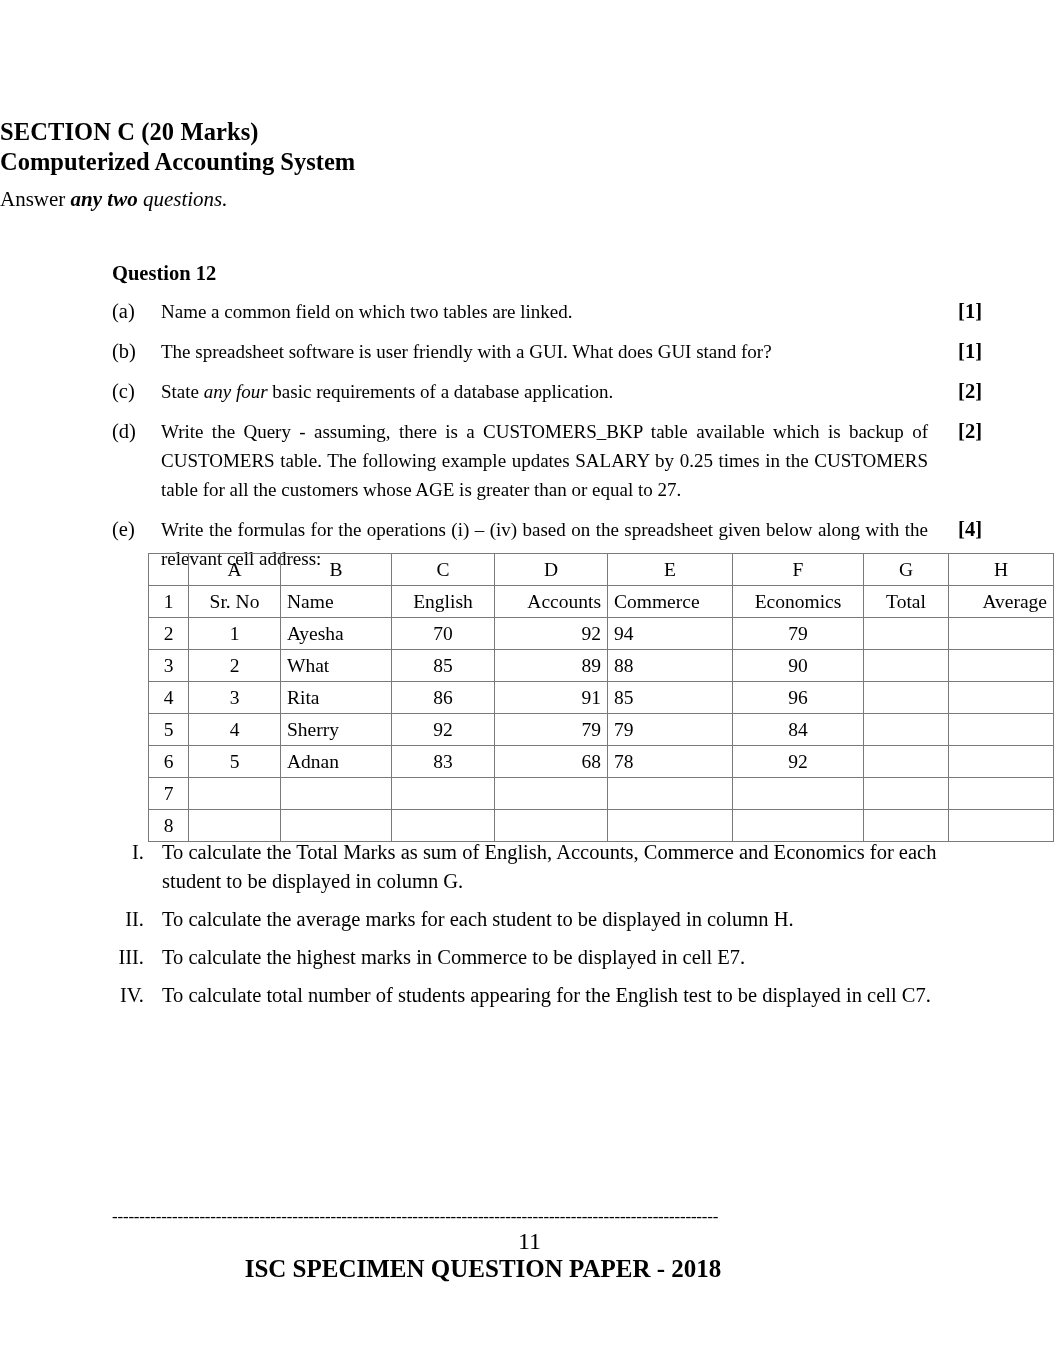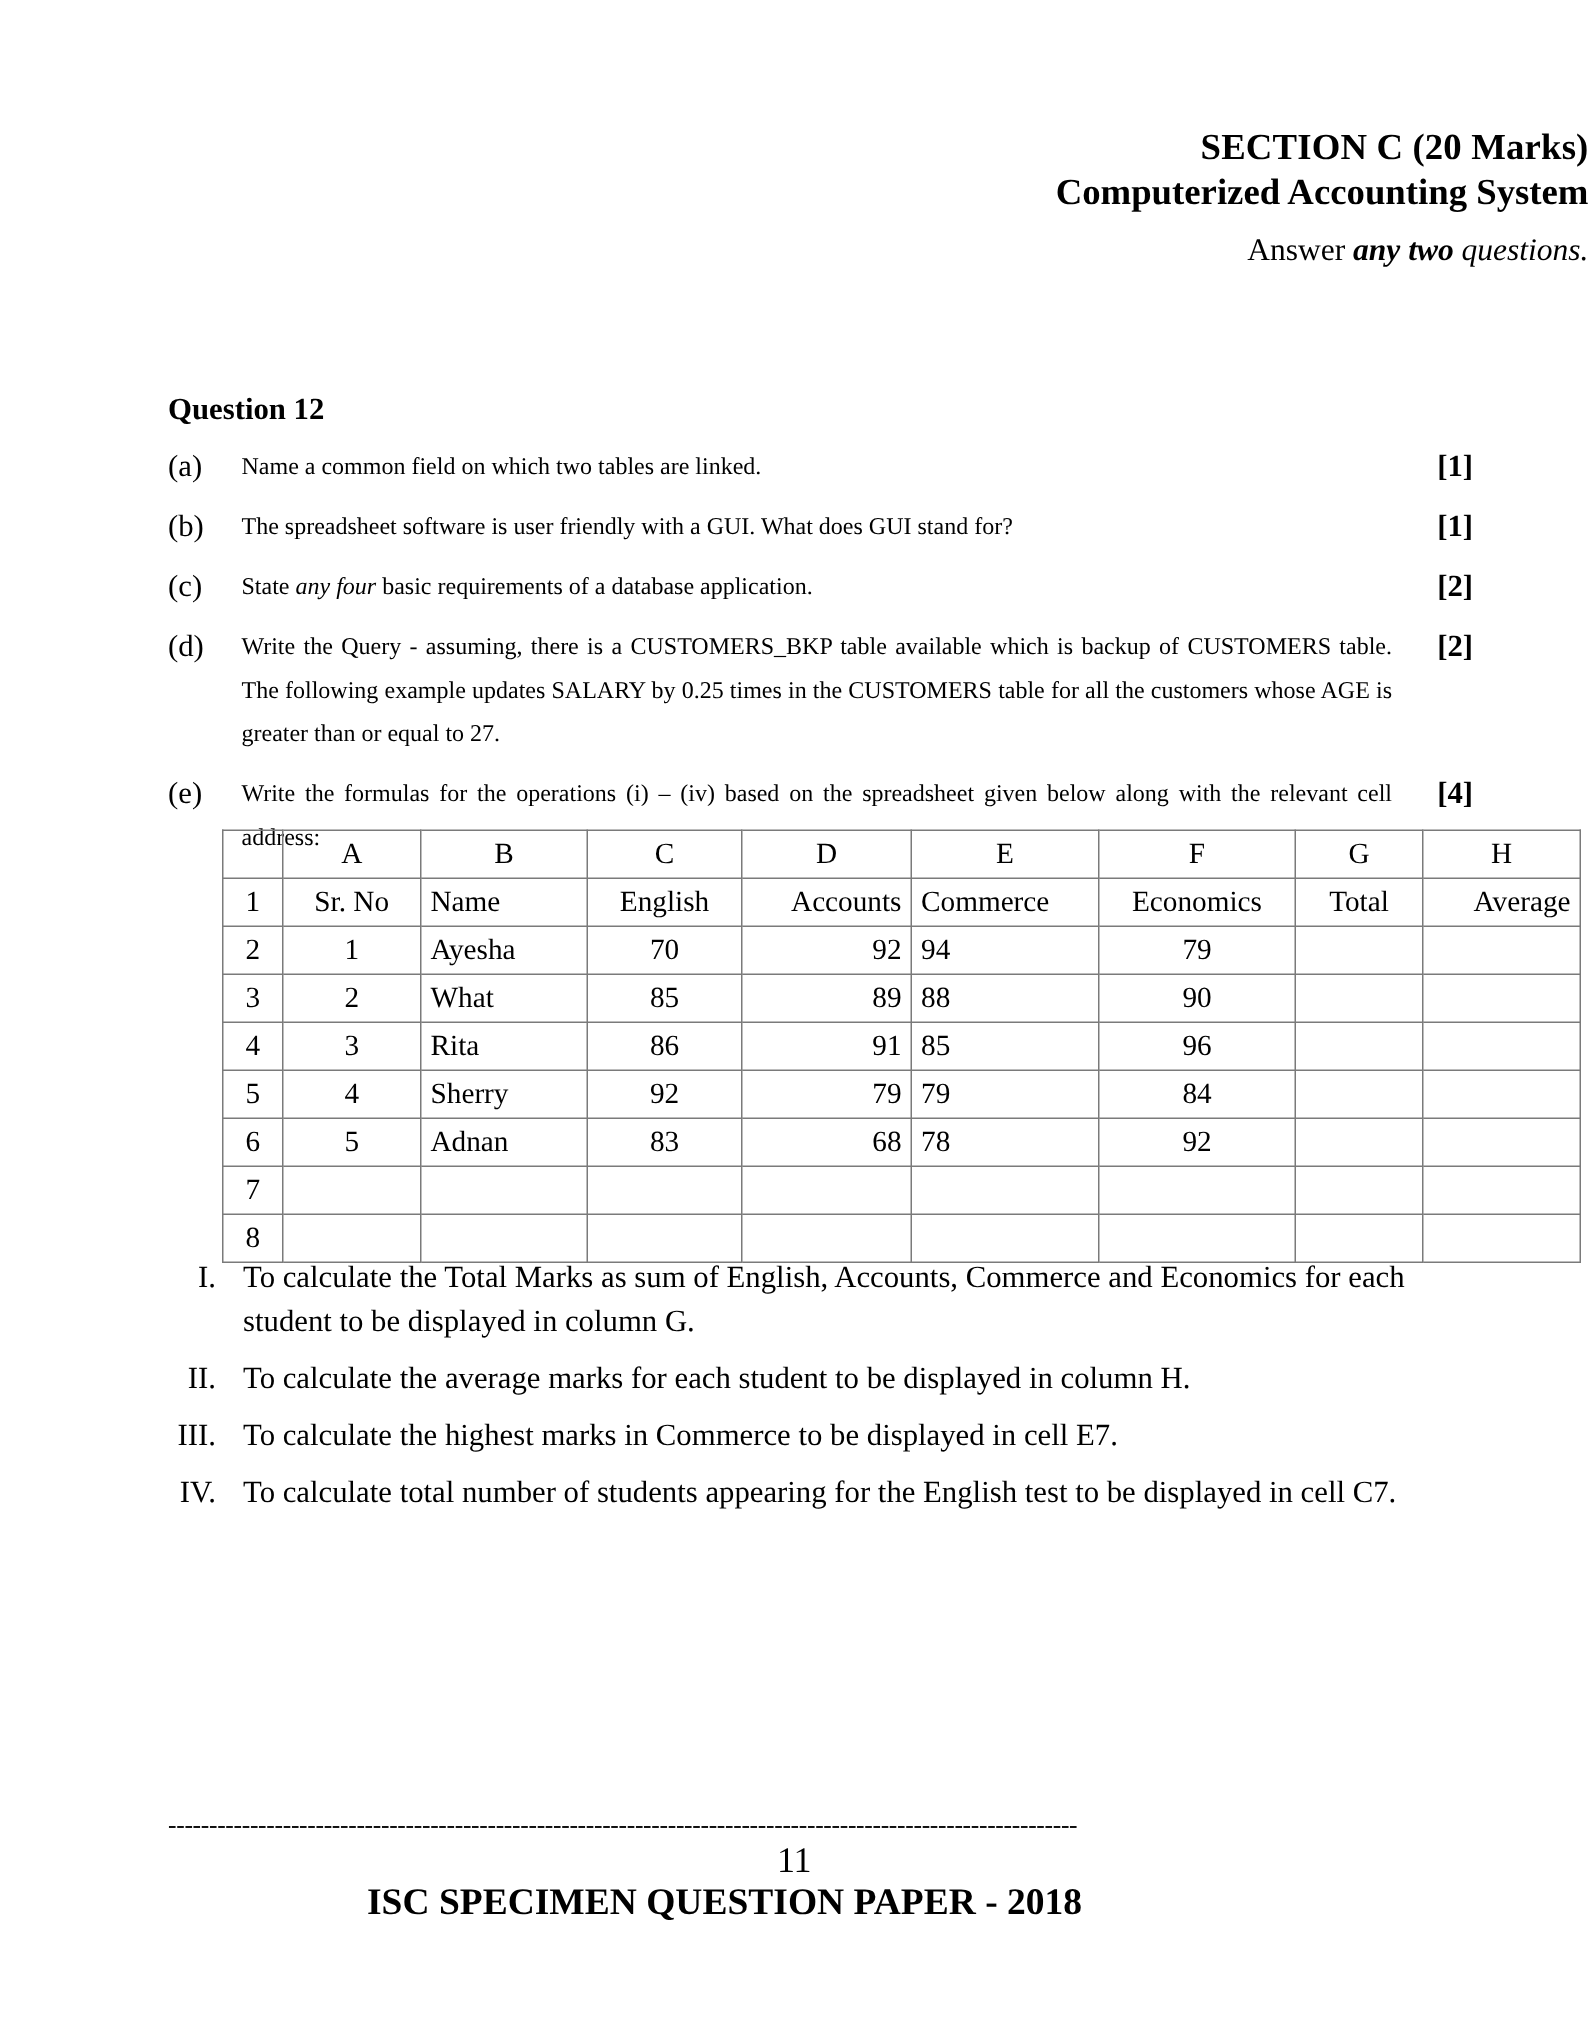--- a/index.html
+++ b/index.html
@@ -16,22 +16,22 @@
     -webkit-font-smoothing: antialiased;
   }
   .page {
     position: absolute;
     inset: 0;
     padding: 0;
   }
 
   
   .header {
-    text-align: right;
-    margin-top: 84px;
+    text-align: left;
+    margin-top: 117px;
   }
   .header .line1 {
     font-size: 24.5px;
     font-weight: bold;
     letter-spacing: 0.1px;
     line-height: 30px;
   }
   .header .line2 {
     font-size: 24.5px;
     font-weight: bold;
@@ -66,21 +66,21 @@
     margin-bottom: 11px;
   }
   .qlabel {
     width: 49px;
     flex: 0 0 49px;
     font-size: 20.5px;
     line-height: 29px;
   }
   .qtext {
     flex: 1 1 auto;
-    font-size: 16px;
+    font-size: 19px;
     line-height: 29px;
     text-align: justify;
   }
   .qtext.nojust { text-align: left; }
   .qmark {
     flex: 0 0 44px;
     width: 44px;
     text-align: right;
     font-size: 20.5px;
     font-weight: bold;

